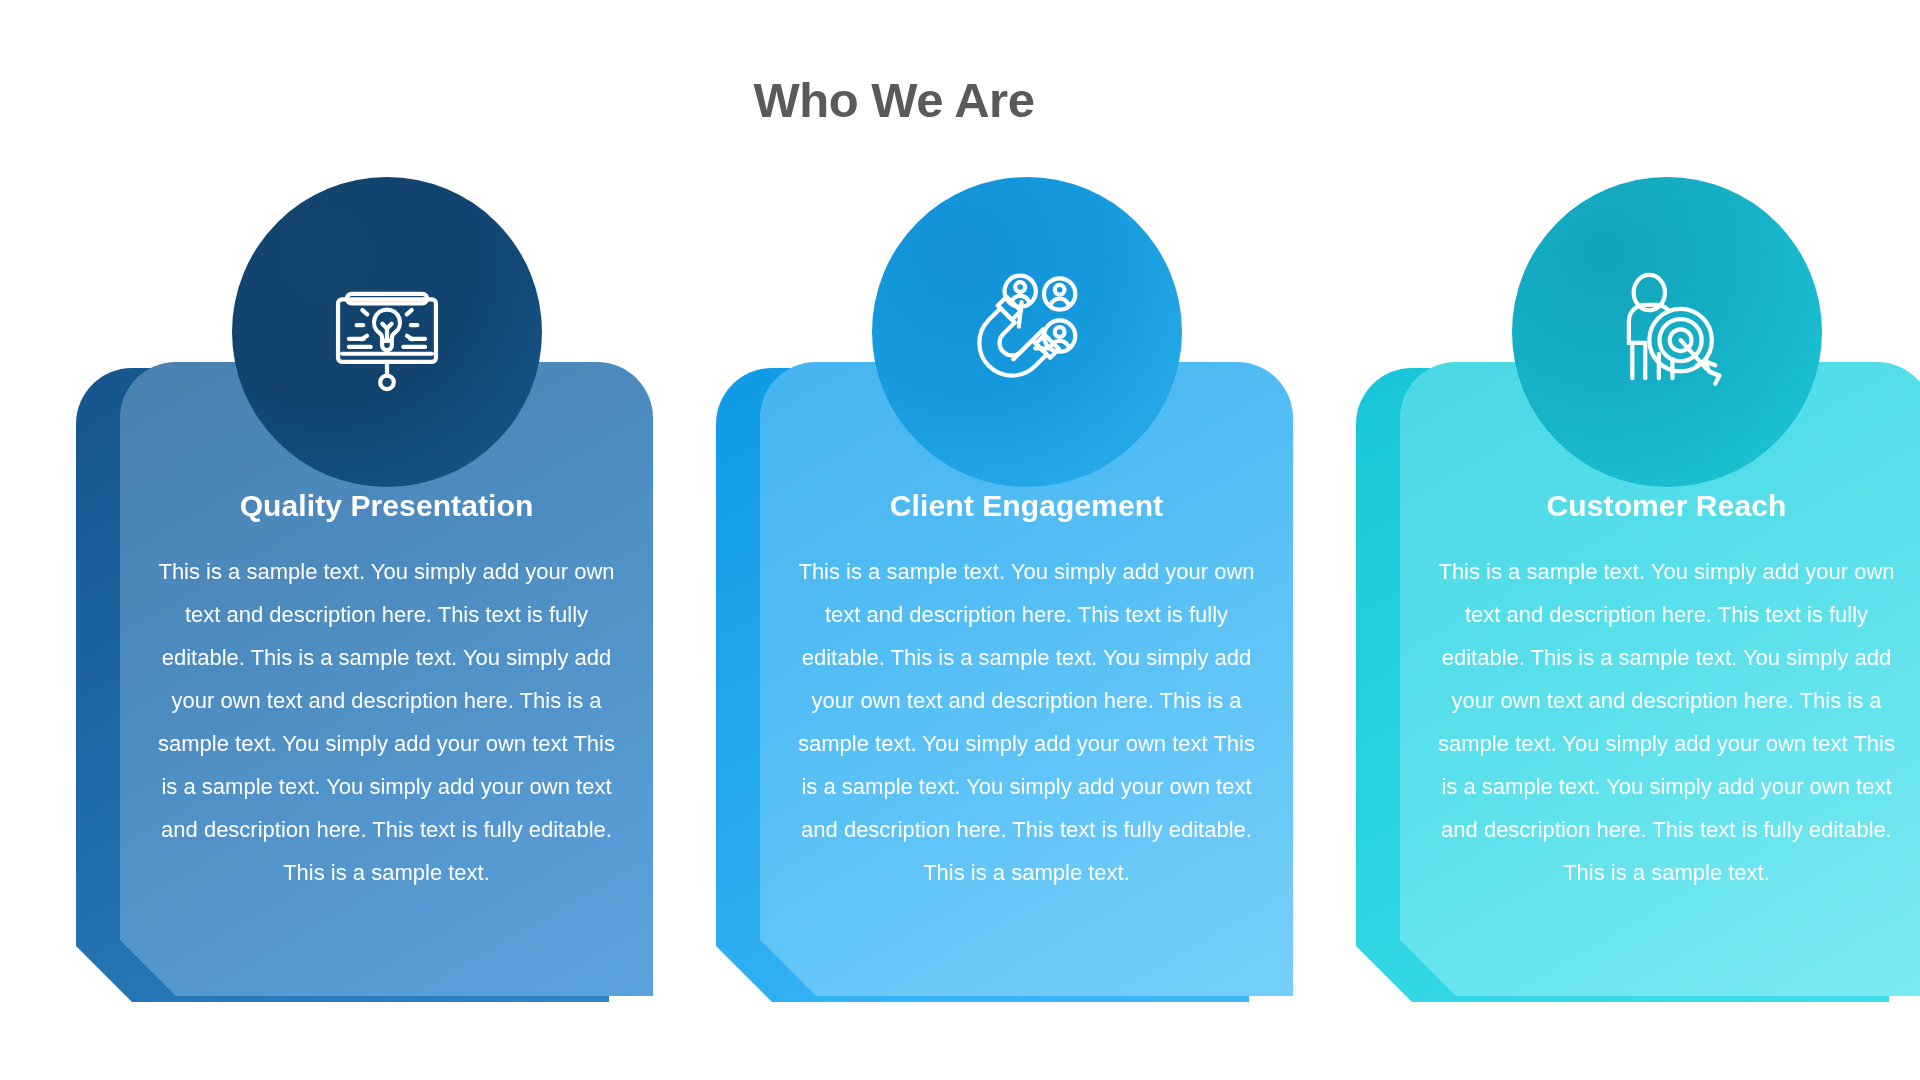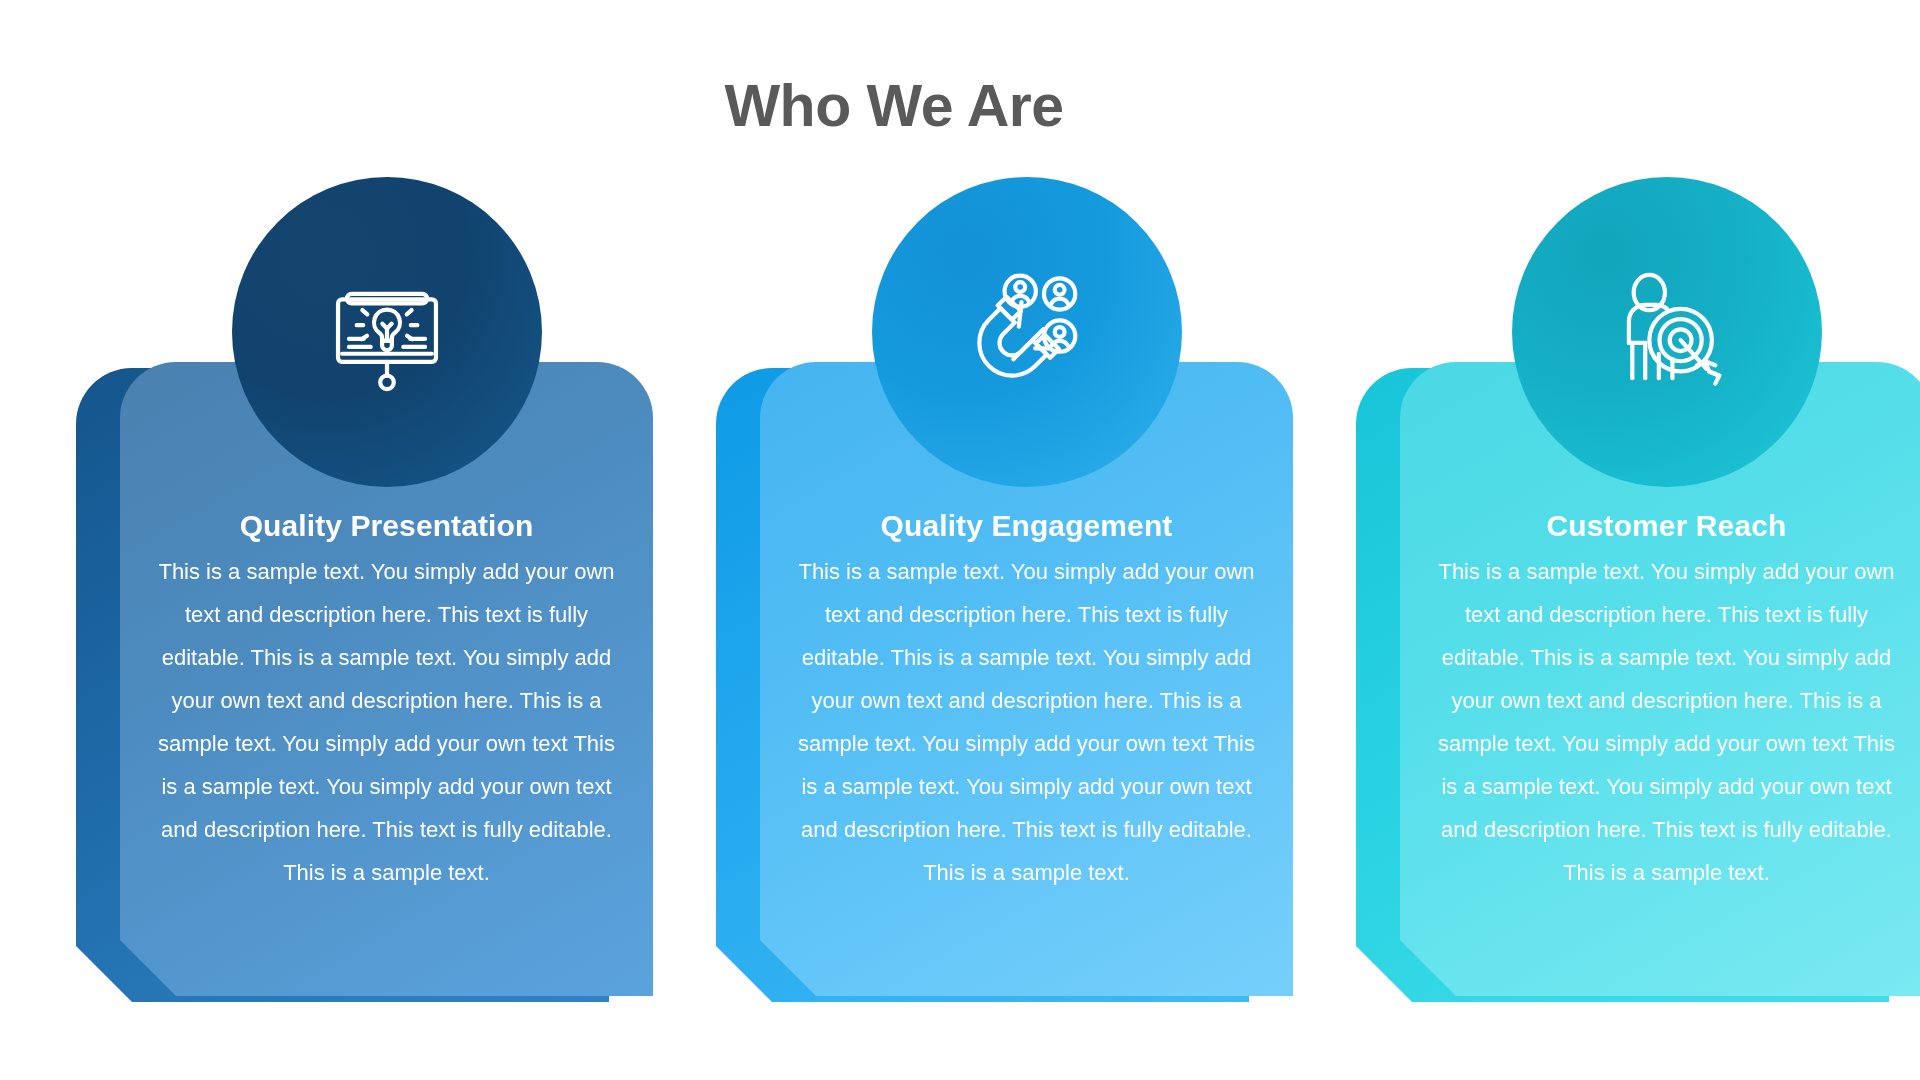--- a/index.html
+++ b/index.html
@@ -12,21 +12,21 @@
     position:relative;
     width:1920px; height:1080px;
     background:#ffffff;
   }
 
   
   .title{
     position:absolute;
     top:74px; left:0; width:1788px;
     text-align:center;
-    font-size:59px;
+    font-size:49px;
     font-weight:bold;
     color:#5a5a5a;
     letter-spacing:-0.5px;
     line-height:1.1;
   }
 
   
   .cards{
     position:absolute;
     top:368px; left:76px;
@@ -96,21 +96,20 @@
     pointer-events:none;
   }
   .card-heading{
     position:absolute;
     top:121px; left:0; width:533px;
     text-align:center;
     color:#ffffff;
     font-size:30px;
     font-weight:bold;
     letter-spacing:0.1px;
-    margin-top:20px;
   }
   .card-body{
     position:absolute;
     top:182px; left:30px;
     width:473px;
     text-align:center;
     color:#ffffff;
     font-size:22px;
     line-height:43px;
     font-weight:normal;
@@ -181,21 +180,21 @@
             <path d="M67.8 29.2 a7 7 0 0 1 12.4 0"></path>
 
             <circle cx="74" cy="53" r="11.5"></circle>
             <circle cx="74" cy="50" r="3.6"></circle>
             <path d="M67.8 60.2 a7 7 0 0 1 12.4 0"></path>
           </svg>
         </span>
       </div>
 
       <div class="card-text">
-        <div class="card-heading">Quality Engagement</div>
+        <div class="card-heading">Client Engagement</div>
         <div class="card-body">This is a sample text. You simply add your own text and description here. This text is fully editable. This is a sample text. You simply add your own text and description here. This is a sample text. You simply add your own text This is a sample text. You simply add your own text and description here. This text is fully editable. This is a sample text.</div>
       </div>
     </div>
 
     <div class="card-wrap c2">
       <div class="card-back"></div>
       <div class="card-front"></div>
 
       <div class="badge">
         <span>

